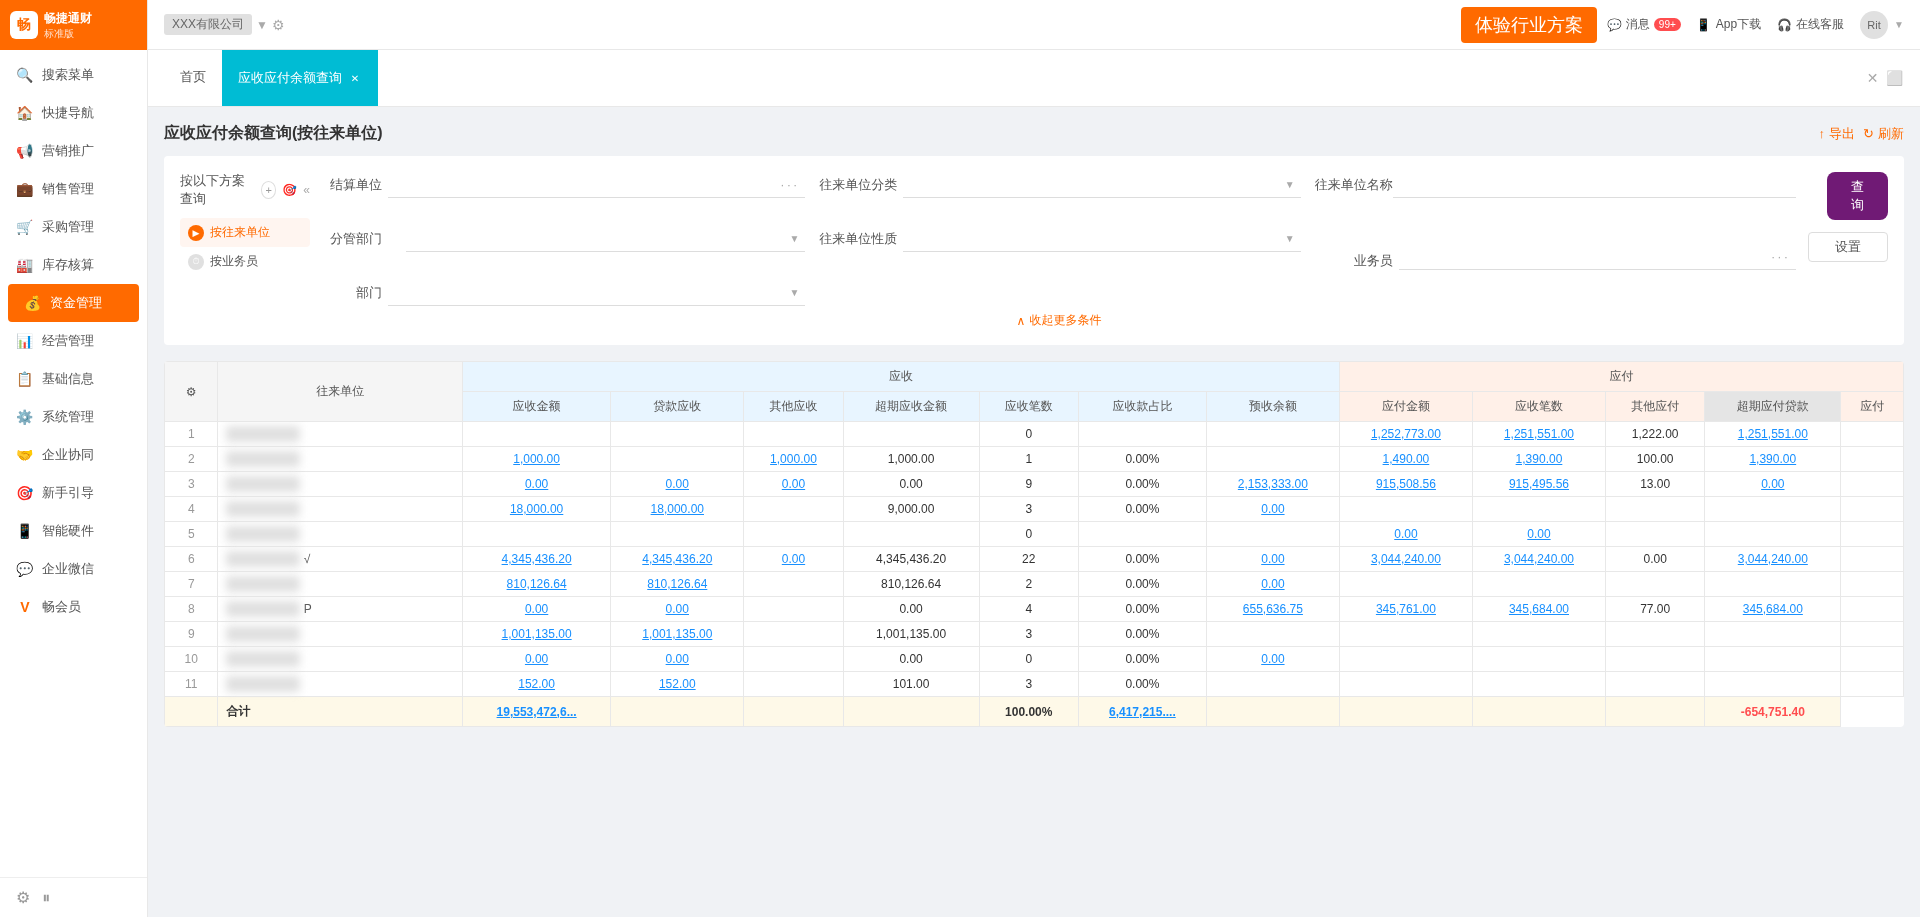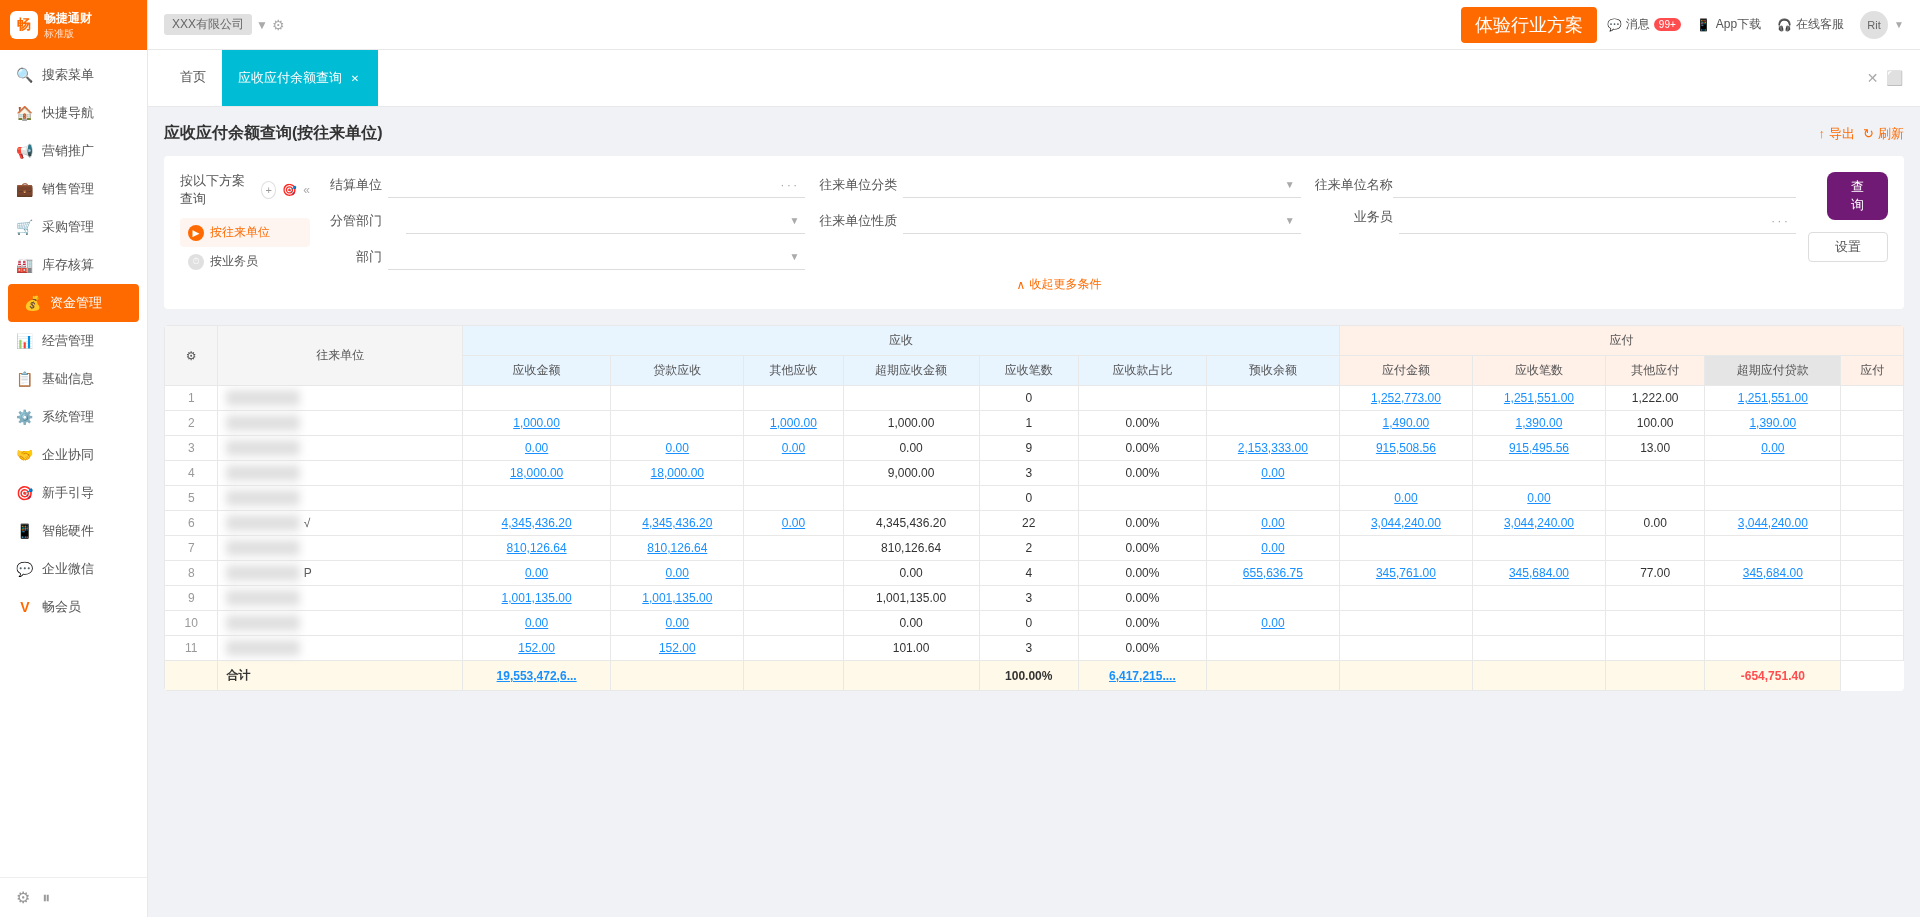--- a/index.html
+++ b/index.html
@@ -273,21 +273,21 @@
             <div style="flex:1;border-bottom:1px solid #ddd;padding:3px 6px;display:flex;align-items:center;justify-content:flex-end;min-height:26px;cursor:pointer;">
               <span style="color:#aaa;font-size:10px;">▼</span>
             </div>
           </div>
           <div style="display:flex;align-items:center;gap:6px;">
             <span style="color:#555;white-space:nowrap;min-width:80px;text-align:right;">往来单位性质</span>
             <div style="flex:1;border-bottom:1px solid #ddd;padding:3px 6px;display:flex;align-items:center;justify-content:flex-end;min-height:26px;cursor:pointer;">
               <span style="color:#aaa;font-size:10px;">▼</span>
             </div>
           </div>
-          <div style="display:flex;align-items:flex-start;gap:6px;">
+          <div style="display:flex;align-items:flex-end;gap:6px;margin-top:36px;">
             <span style="color:#555;white-space:nowrap;min-width:80px;text-align:right;">业务员</span>
             <div style="flex:1;border-bottom:1px solid #ddd;padding:3px 6px;display:flex;align-items:center;justify-content:flex-end;min-height:26px;cursor:pointer;">
               <span style="color:#aaa;letter-spacing:2px;">···</span>
             </div>
           </div>
         </div>
 
         <div style="display:grid;grid-template-columns:1fr 1fr 1fr;gap:12px;margin-bottom:6px;">
           <div style="display:flex;align-items:center;gap:6px;">
             <span style="color:#555;white-space:nowrap;min-width:60px;text-align:right;">部门</span>

